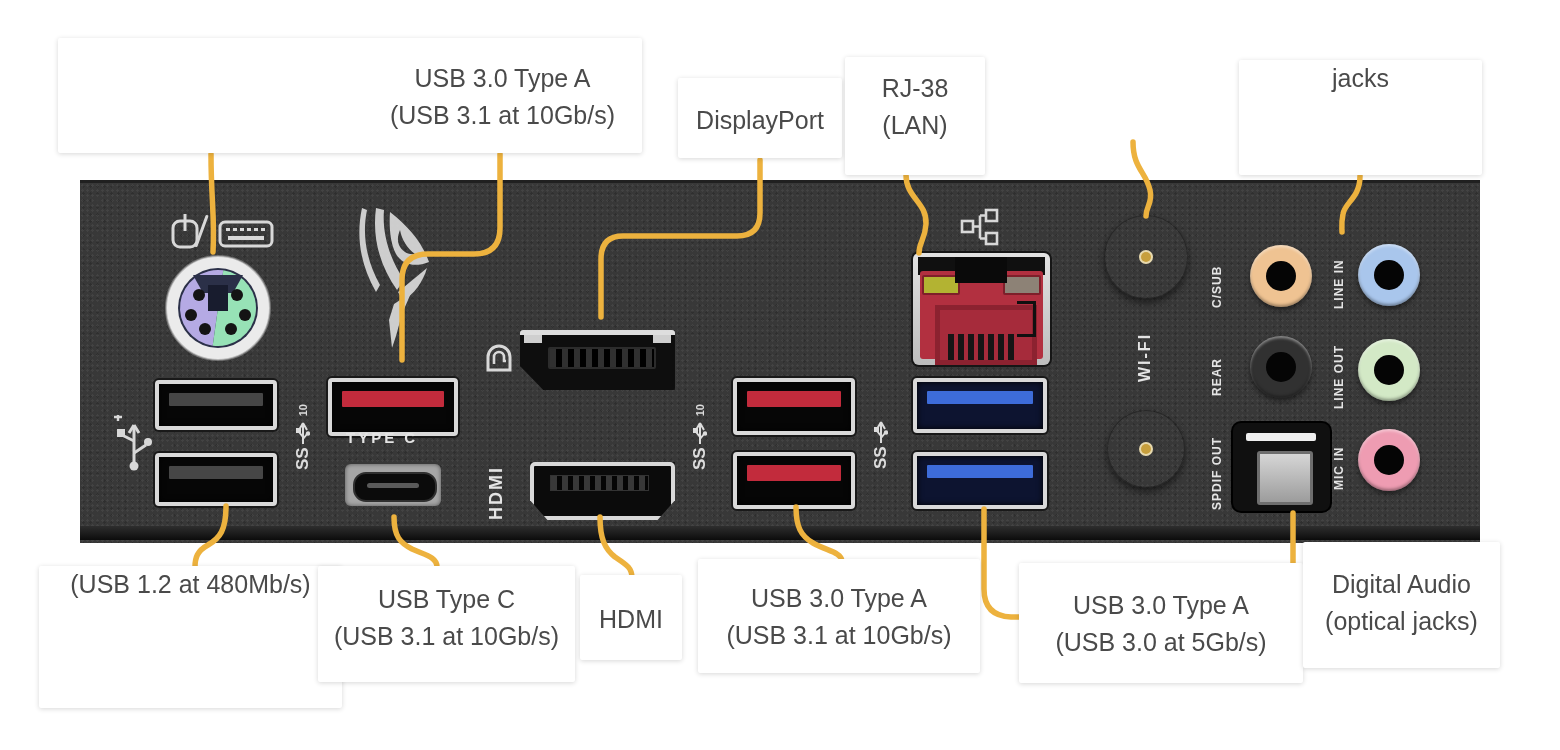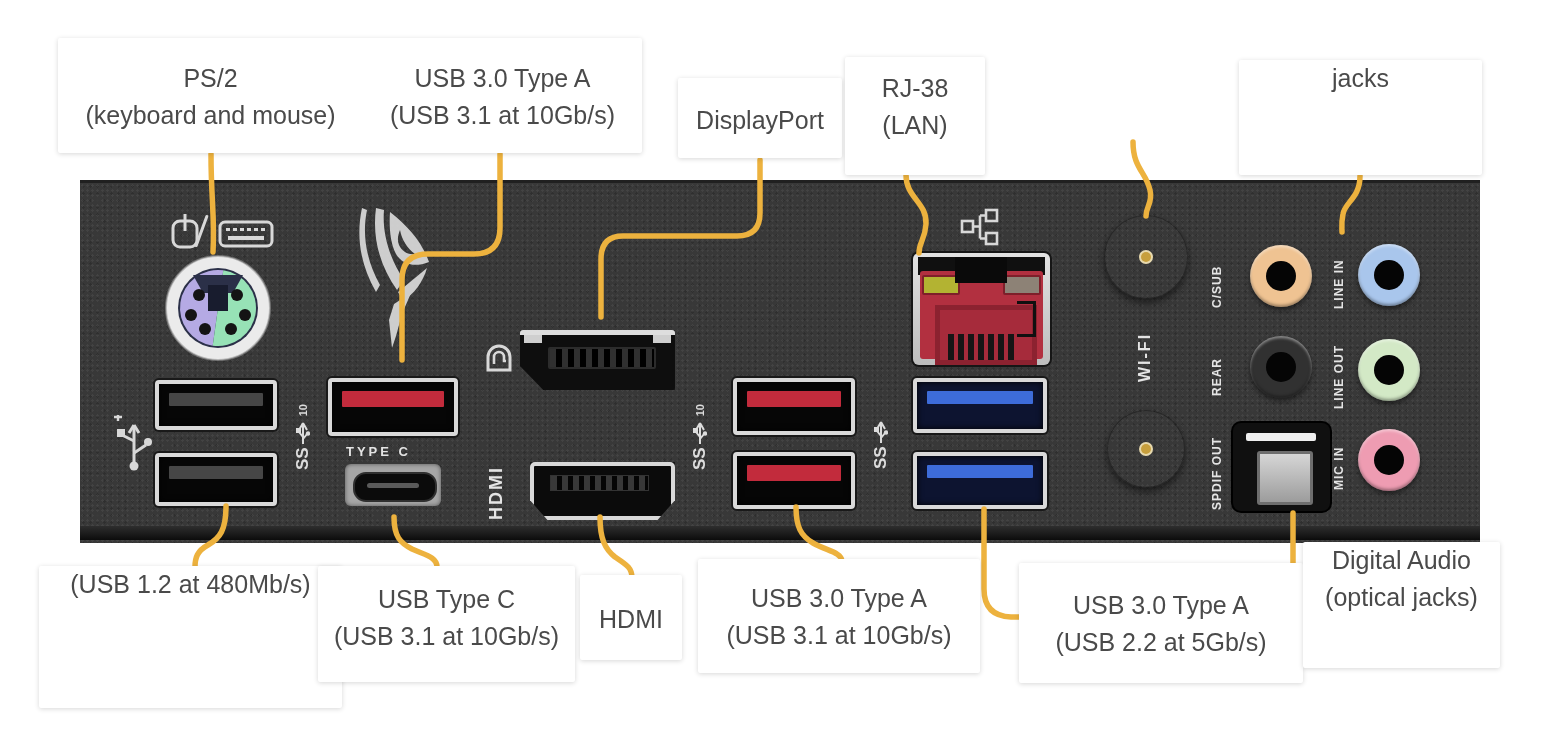--- a/index.html
+++ b/index.html
@@ -135,21 +135,21 @@
         <rect x="12" y="0" width="5" height="5" fill="#dcdcdc"></rect>
         <circle cx="11.5" cy="12" r="2.2" fill="#dcdcdc"></circle>
       </svg>
       <sup>10</sup>
   </div>
 
   <div class="usba" style="left:328px;top:378px;width:122px;height:50px;">
     <div class="tongue red"></div>
   </div>
 
-  <div class="htext" style="left:346px;top:444px;font-size:13px;">TYPE C</div>
+  <div class="htext" style="left:346px;top:429px;font-size:15px;">TYPE C</div>
   <div class="abs" style="left:345px;top:464px;width:96px;height:42px;background:#a6a6a6;border-radius:6px;box-shadow:inset 0 0 4px rgba(0,0,0,.5);">
     <div class="abs" style="left:8px;top:8px;width:80px;height:26px;background:#0b0b0b;border-radius:13px;border:2px solid #2f2f2f;">
       <div class="abs" style="left:12px;top:9px;width:52px;height:5px;background:#5a5a5a;border-radius:3px;"></div>
     </div>
   </div>
 
   <svg class="abs" style="left:484px;top:344px;transform:rotate(-90deg);" width="30" height="28" viewBox="0 0 30 28">
     <path d="M3,3 H16 A11,11 0 0 1 16,25 H3 Z" fill="none" stroke="#d8d8d8" stroke-width="3"></path>
     <path d="M9,9 H16 A5,5 0 0 1 16,19 H12 V21" fill="none" stroke="#d8d8d8" stroke-width="2.6"></path>
   </svg>
@@ -281,24 +281,20 @@
       <path d="M226,506 C226,530 220,538 208,545 C197,551 195,558 195,567"></path>
       <path d="M394,517 C394,536 400,543 412,549 C425,555 437,557 437,567"></path>
       <path d="M600,517 C600,539 605,549 615,557 C627,565 632,568 632,578"></path>
       <path d="M796,507 C796,527 801,536 813,543 C827,551 841,552 842,561"></path>
       <path d="M984,509 L984,589 Q984,616 1011,617 L1021,617"></path>
       <path d="M1293,513 L1293,578 Q1293,600 1284,604"></path>
     </g>
   </svg>
 
   <div class="callout" style="left:58px;top:38px;width:584px;height:115px;">
-    <div class="abs" style="left:0;top:22px;width:305px;">
-      <div class="t">PS/2</div>
-      <div class="t">(keyboard and mouse)</div>
-    </div>
     <div class="abs" style="left:305px;top:22px;width:279px;">
       <div class="t">USB 3.0 Type A</div>
       <div class="t">(USB 3.1 at 10Gb/s)</div>
     </div>
   </div>
 
   <div class="callout" style="left:678px;top:78px;width:164px;height:80px;padding-top:0;">
     <div class="t" style="margin-top:24px;">DisplayPort</div>
   </div>
 
@@ -325,21 +321,21 @@
     <div class="t" style="margin-top:26px;">HDMI</div>
   </div>
 
   <div class="callout" style="left:698px;top:559px;width:282px;height:114px;">
     <div class="t" style="margin-top:21px;">USB 3.0 Type A</div>
     <div class="t">(USB 3.1 at 10Gb/s)</div>
   </div>
 
   <div class="callout" style="left:1019px;top:563px;width:284px;height:120px;">
     <div class="t" style="margin-top:24px;">USB 3.0 Type A</div>
-    <div class="t">(USB 2.2 at 5Gb/s)</div>
+    <div class="t">(USB 3.0 at 5Gb/s)</div>
   </div>
 
   <div class="callout" style="left:1303px;top:542px;width:197px;height:126px;">
-    <div class="t" style="">Digital Audio</div>
+    <div class="t" style="margin-top:24px;">Digital Audio</div>
     <div class="t">(optical jacks)</div>
   </div>
 
 </div>
 
 </body></html>

